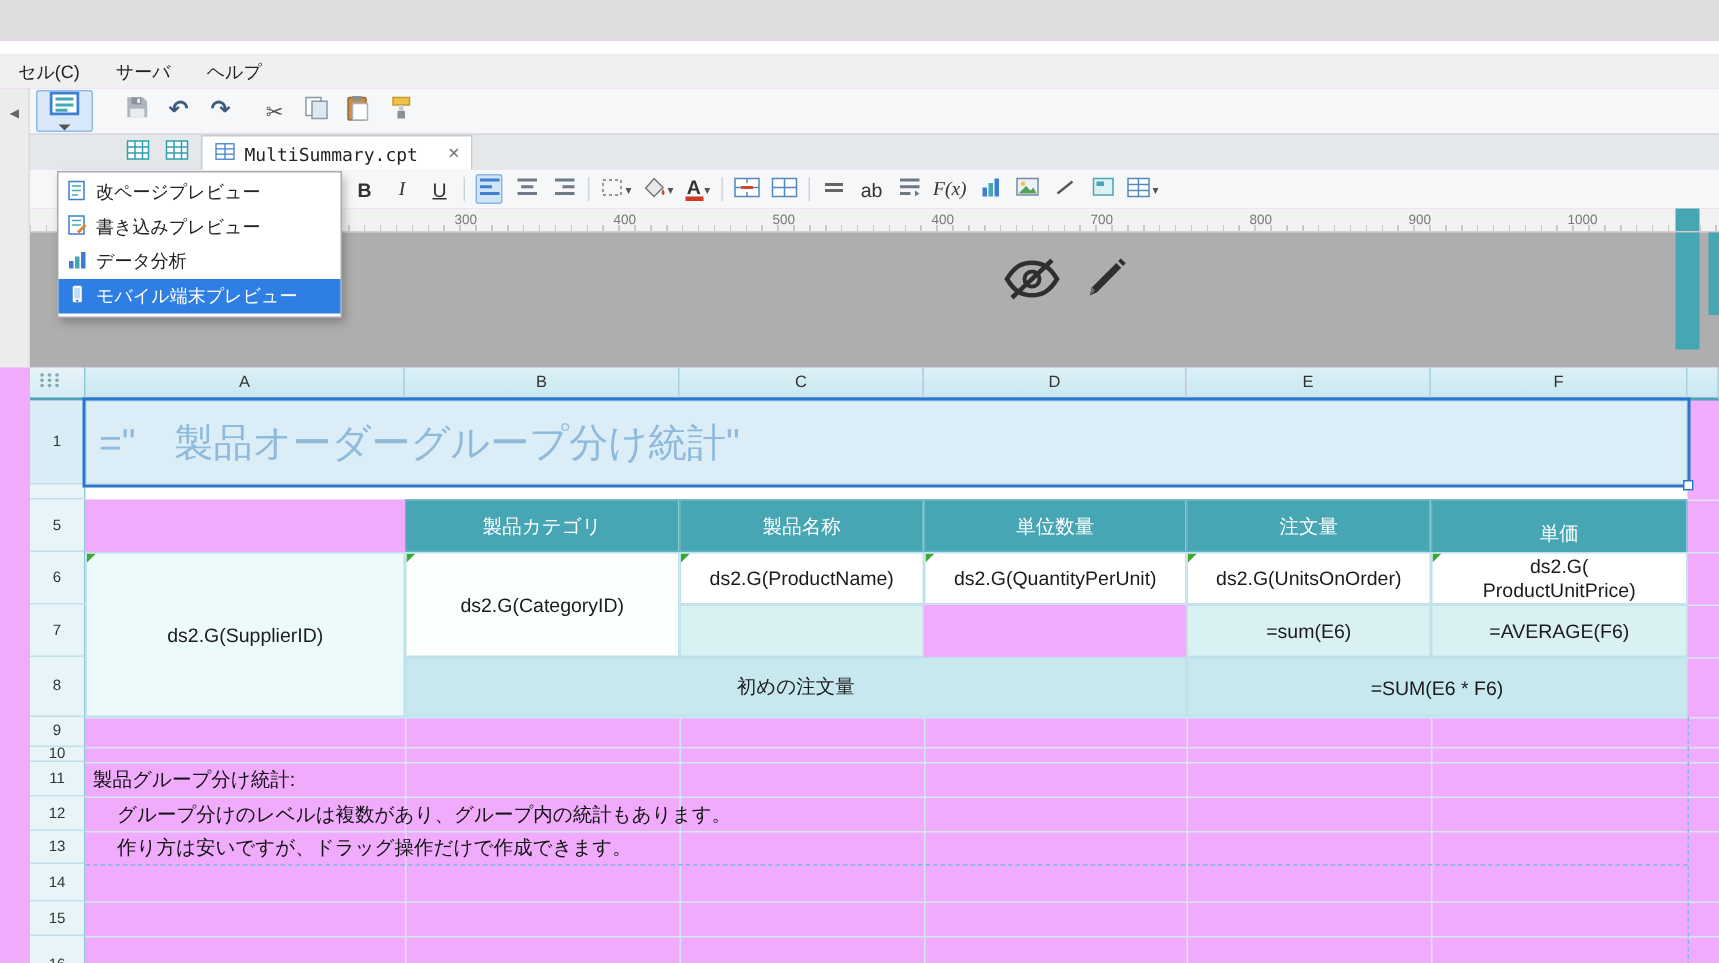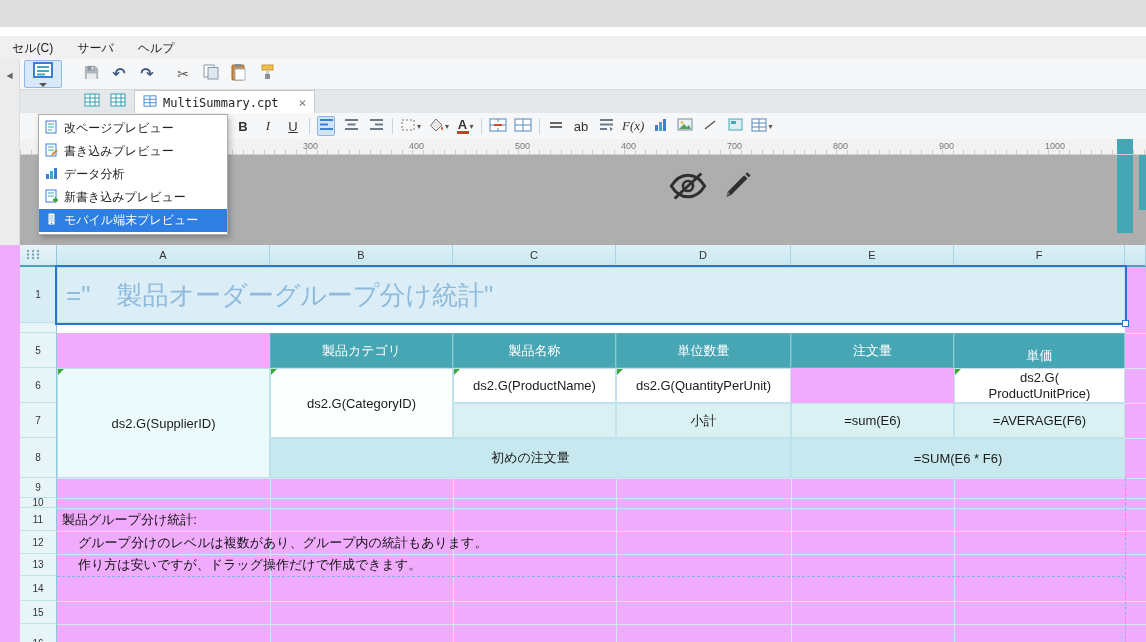--- a/index.html
+++ b/index.html
@@ -413,28 +413,31 @@
     <span>ds2.G(CategoryID)</span>
   </div>
   <div class="cell whitec" style="left:453px;top:341px;width:163px;height:35px">
     <span class="fmark"></span>
     <span>ds2.G(ProductName)</span>
   </div>
   <div class="cell whitec" style="left:616px;top:341px;width:175px;height:35px">
     <span class="fmark"></span>
     <span>ds2.G(QuantityPerUnit)</span>
   </div>
+  <div class="cell whitec" style="left:791px;top:341px;width:163px;height:35px">
+    <span class="fmark"></span>
+    <span>ds2.G(UnitsOnOrder)</span>
+  </div>
   <div class="cell whitec" style="left:954px;top:341px;width:171px;height:35px;line-height:16px">
     <span class="fmark"></span>
     <span>ds2.G(
 ProductUnitPrice)</span>
   </div>
 
   <div class="cell cyan1" style="left:453px;top:376px;width:163px;height:35px"></div>
-  <div class="cell cyan1" style="left:616px;top:376px;width:175px;height:35px">小計</div>
   <div class="cell cyan1" style="left:791px;top:376px;width:163px;height:35px">=sum(E6)</div>
   <div class="cell cyan1" style="left:954px;top:376px;width:171px;height:35px">=AVERAGE(F6)</div>
 
   <div class="cell cyan2" style="left:270px;top:411px;width:521px;height:40px">初めの注文量</div>
   <div class="cell cyan2" style="left:791px;top:411px;width:334px;height:40px">=SUM(E6 * F6)</div>
 
   <div class="gl" style="left:57px;top:451px;width:1089px;height:1px"></div>
   <div class="gl" style="left:57px;top:471px;width:1089px;height:1px"></div>
   <div class="gl" style="left:57px;top:481px;width:1089px;height:1px"></div>
   <div class="gl" style="left:57px;top:504px;width:1089px;height:1px"></div>
@@ -488,31 +491,20 @@
     <div class="mi">
       <span>
         <svg width="14" height="14">
             <rect x="2" y="8" width="3" height="5" fill="#3b7fd2"></rect>
             <rect x="6" y="5" width="3" height="8" fill="#45a8b6"></rect>
             <rect x="10" y="2" width="3" height="11" fill="#3b7fd2"></rect>
           </svg>
       </span>
       <span>データ分析</span>
     </div>
-    <div class="mi">
-      <span>
-        <svg width="14" height="14">
-            <rect x="2" y="1" width="10" height="12" fill="#fff" stroke="#3b7fd2"></rect>
-            <line x1="4" y1="4" x2="10" y2="4" stroke="#45a8b6"></line>
-            <line x1="4" y1="7" x2="10" y2="7" stroke="#45a8b6"></line>
-            <path d="M9 11 h5 M11.5 8.5 v5" stroke="#3aaa35" stroke-width="2" fill="none"></path>
-          </svg>
-      </span>
-      <span>新書き込みプレビュー</span>
-    </div>
     <div class="mi selected">
       <span>
         <svg width="14" height="14">
             <rect x="4" y="1" width="7" height="12" rx="1.5" fill="#fff" stroke="#3b7fd2"></rect>
             <rect x="5.5" y="3" width="4" height="7" fill="#bfe0f2"></rect>
             <circle cx="7.5" cy="11.5" r="0.8" fill="#3b7fd2"></circle>
           </svg>
       </span>
       <span>モバイル端末プレビュー</span>
     </div>

